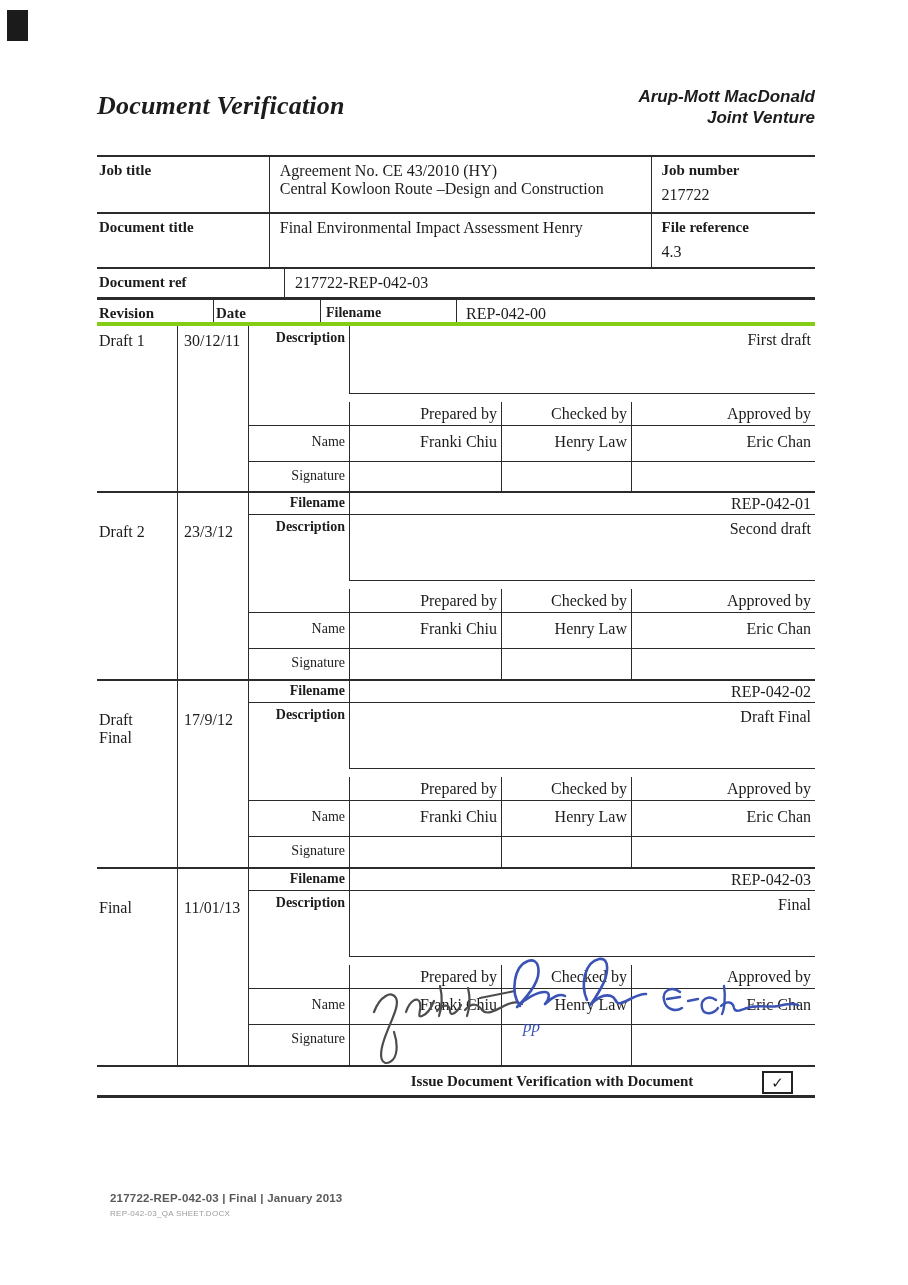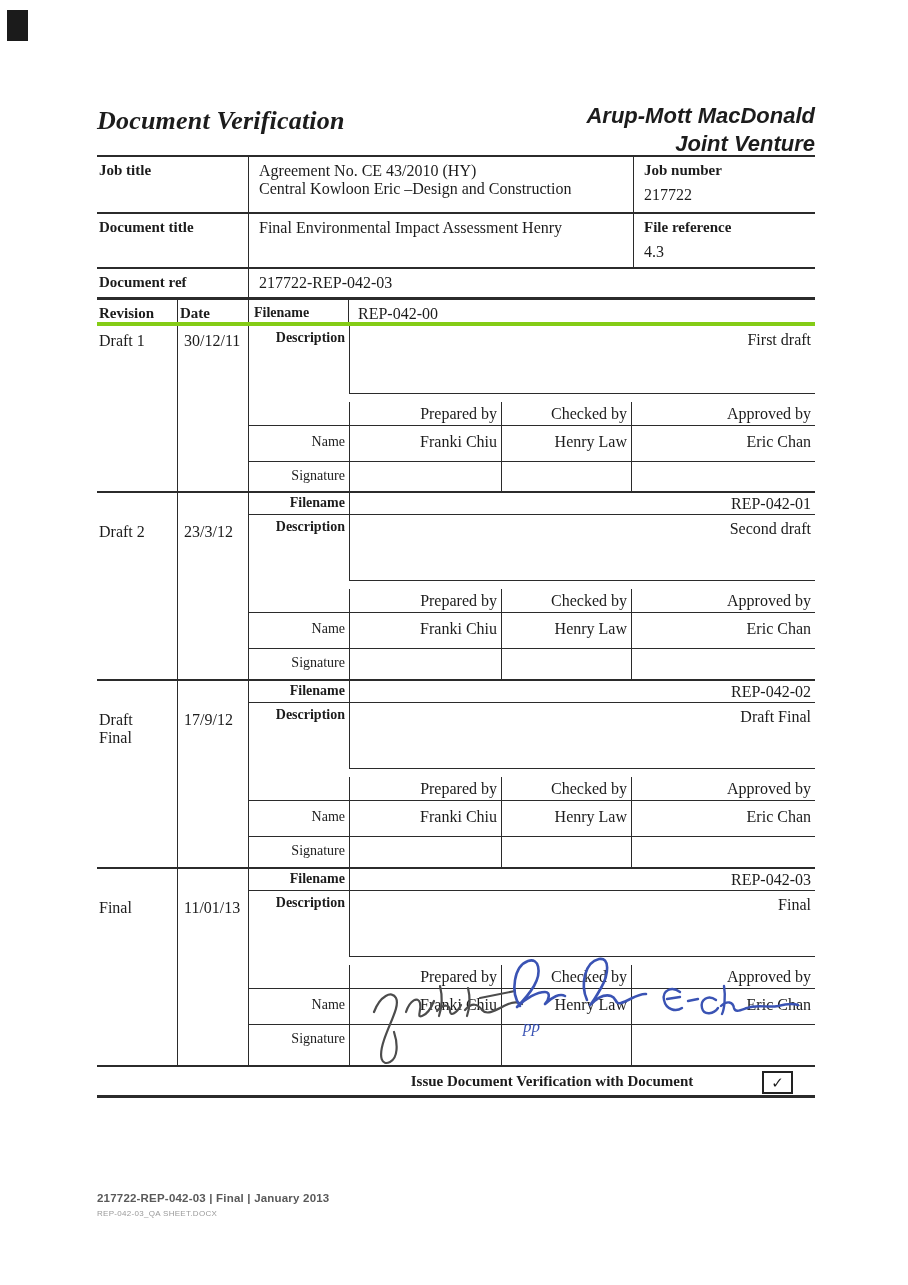--- a/index.html
+++ b/index.html
@@ -5,25 +5,25 @@
   html,body{margin:0;padding:0;background:#fff;}
   .page{position:relative;width:908px;height:1285px;background:#ffffff;overflow:hidden;
         font-family:"Liberation Serif", serif;color:#1c1c1c;}
   *,*:before,*:after{box-sizing:border-box;}
 
   .corner-mark{position:absolute;left:7px;top:10px;width:21px;height:31px;background:#1b1b1b;}
 
   
   .hdr{position:absolute;left:97px;top:84px;width:718px;display:flex;justify-content:space-between;align-items:center;font-style:italic;}
   .hdr h1{margin:0;font-size:26px;font-weight:bold;letter-spacing:.2px;}
-  .org{text-align:right;font-family:"Liberation Sans", sans-serif;font-weight:bold;font-size:22px;line-height:1.25;padding-top:2px;margin-top:16px;}
+  .org{text-align:right;font-family:"Liberation Sans", sans-serif;font-weight:bold;font-size:17px;line-height:1.25;padding-top:2px;}
 
   
   .tbl{position:absolute;left:97px;top:155px;width:718px;border-top:2px solid #2b2b2b;font-size:16px;}
-  .row{display:flex;}
+  .row{display:flex;gap:36px;}
   .c{padding:5px 6px 0 2px;}
   .b{font-weight:bold;font-size:15px;}
   .bl{border-left:1.5px solid #2b2b2b;}
   .bt2{border-top:2px solid #2b2b2b;}
   .val{padding-left:10px;}
 
   .r-job{height:55px;}
   .w-lab{width:151px;}
   .w-val{width:385px;}
   .w-num{width:182px;}
@@ -69,21 +69,21 @@
   .issue-label{position:absolute;left:240px;top:6px;width:430px;text-align:center;font-weight:bold;font-size:15px;}
   .checkbox{position:absolute;left:665px;top:4px;width:31px;height:23px;border:2px solid #222;
             display:flex;align-items:center;justify-content:center;font-size:15px;background:#fff;}
 
   
   .sig-overlay{position:absolute;left:340px;top:948px;pointer-events:none;}
   .sig-overlay path{fill:none;stroke-linecap:round;stroke-linejoin:round;}
   .pp-note{font-family:"Liberation Serif", serif;font-style:italic;font-size:17px;}
 
   
-  .footer{position:absolute;left:97px;top:1192px;font-family:"Liberation Sans", sans-serif;}
+  .footer{position:absolute;left:110px;top:1192px;font-family:"Liberation Sans", sans-serif;}
   .footer-l1{font-size:11.5px;font-weight:bold;color:#595959;letter-spacing:.2px;}
   .footer-l2{font-size:8px;color:#9a9a9a;margin-top:5px;letter-spacing:.3px;}
 </style>
 </head>
 <body>
 
 <div class="page">
 
   <div class="corner-mark"></div>
 
@@ -94,21 +94,21 @@
       <div>Joint Venture</div>
     </div>
   </div>
 
   <div class="tbl">
 
     <div class="row r-job">
       <div class="c w-lab b">Job title</div>
       <div class="c w-val bl val">
         <div>Agreement No. CE 43/2010 (HY)</div>
-        <div>Central Kowloon Eric –Design and Construction</div>
+        <div>Central Kowloon Route –Design and Construction</div>
       </div>
       <div class="c w-num bl val">
         <div class="b">Job number</div>
         <div class="num-val">217722</div>
       </div>
     </div>
 
     <div class="row r-doctitle bt2">
       <div class="c w-lab b">Document title</div>
       <div class="c w-val bl val">Final Environmental Impact Assessment Henry</div>

